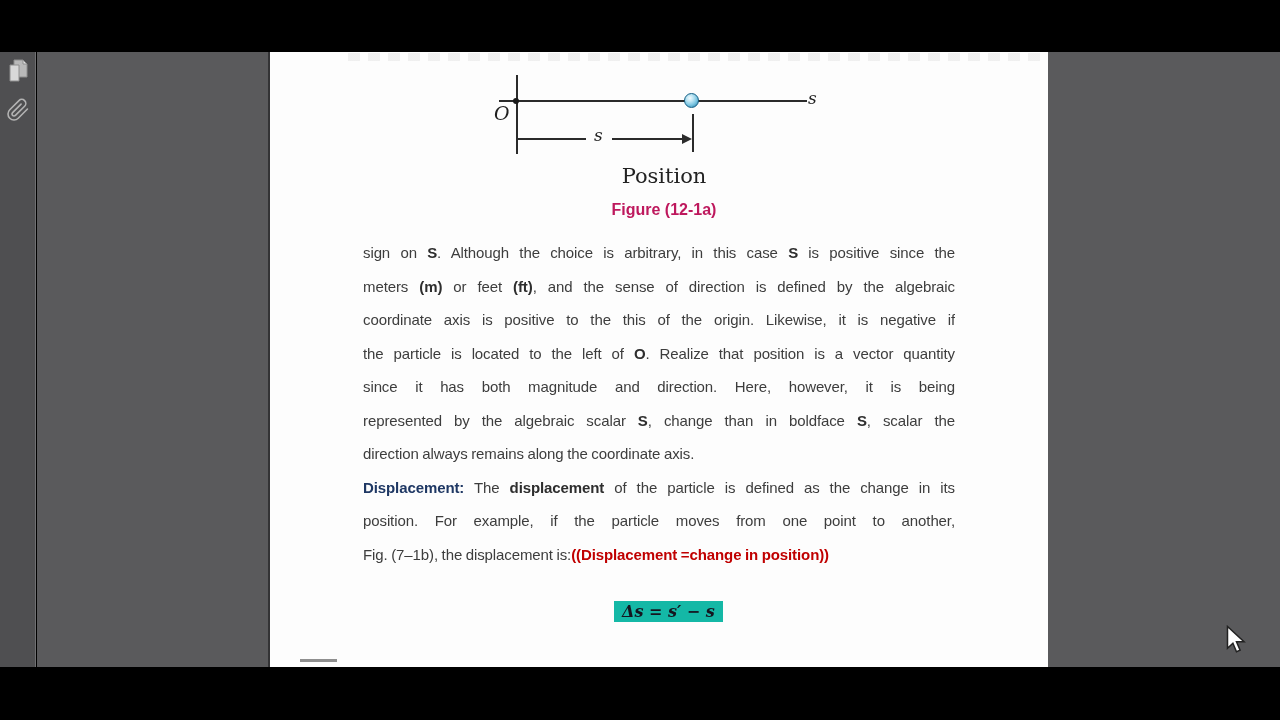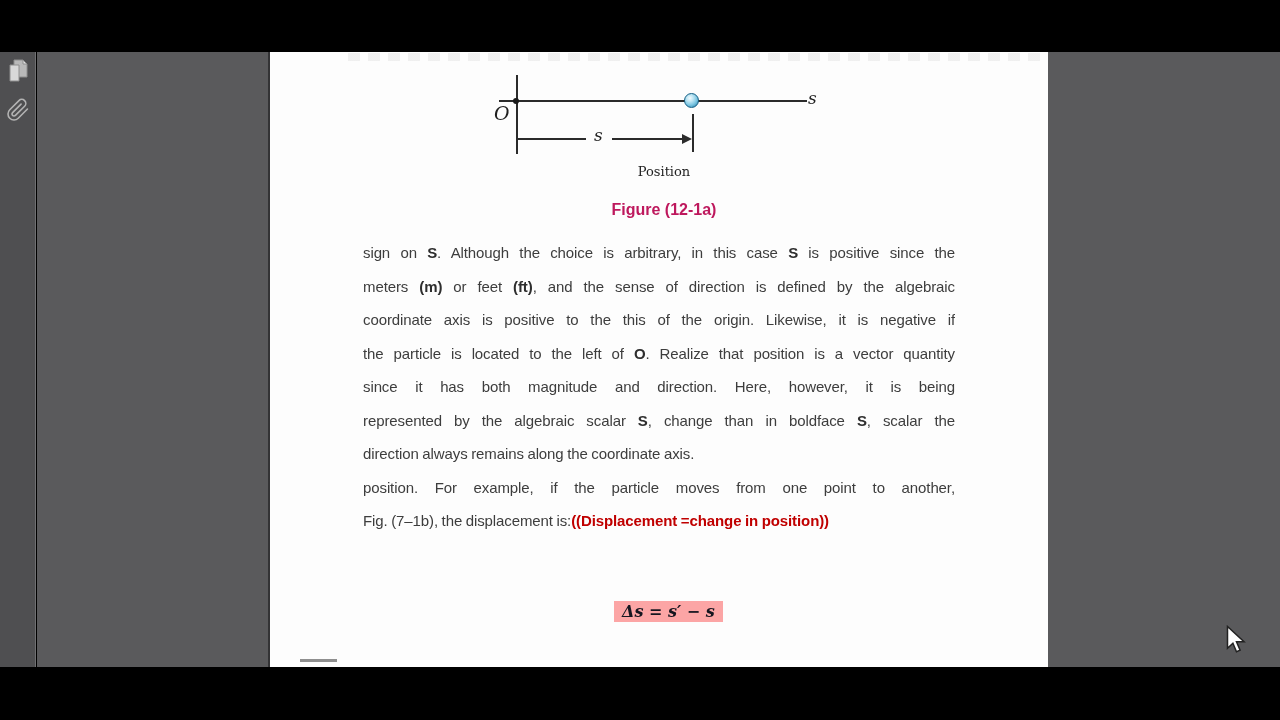--- a/index.html
+++ b/index.html
@@ -32,35 +32,35 @@
     border-left:10px solid #2b2b2b;border-top:5px solid transparent;border-bottom:5px solid transparent;}
   .origin-dot{position:absolute;left:243px;top:46px;width:6px;height:6px;border-radius:50%;background:#1a1a1a;}
   .ball{position:absolute;left:414px;top:41px;width:15px;height:15px;border-radius:50%;
     background:radial-gradient(circle at 38% 32%, #f4fbfe 0%, #bfe6f4 28%, #7cc6e2 58%, #3c92b8 85%, #1d6e96 100%);
     border:1px solid #145f85;}
   .flabel{position:absolute;font-family:"DejaVu Serif","Liberation Serif",serif;font-style:italic;color:#1f1f1f;}
   .lab-O{left:224px;top:50px;font-size:19px;}
   .lab-s-axis{left:538px;top:36px;font-size:17px;}
   .lab-s-dim{left:324px;top:73px;font-size:17px;}
   .caption{position:absolute;left:294px;top:112px;width:200px;text-align:center;
-    font-family:"DejaVu Serif","Liberation Serif",serif;font-size:13px;color:#222;}
+    font-family:"DejaVu Serif","Liberation Serif",serif;font-size:21px;color:#222;}
   .figtitle{position:absolute;left:294px;top:149px;width:200px;text-align:center;
     font-weight:bold;font-size:16px;color:#be185d;}
 
   
   .text-block{position:absolute;left:93px;top:184px;width:592px;font-size:15px;
     letter-spacing:-0.1px;word-spacing:-0.5px;color:#3d3d3d;}
   .tl{height:33.5px;line-height:33.5px;overflow:hidden;text-align:justify;}
   .tl.just::after{content:"";display:inline-block;width:100%;height:0;}
   .seg-b{font-weight:bold;color:#2e2e2e;}
   .seg-navy{font-weight:bold;color:#1f3864;}
   .seg-red{font-weight:bold;color:#c00000;}
 
   
-  .equation{position:absolute;left:344px;top:549px;background:#fca5a5;padding:1px 8px;
+  .equation{position:absolute;left:344px;top:549px;background:#14b8a6;padding:1px 8px;
     font-family:"DejaVu Serif","Liberation Serif",serif;font-style:italic;font-weight:bold;
     font-size:16px;color:#15151f;}
 
   .footer-mark{position:absolute;left:30px;top:607px;width:37px;height:3px;background:#8f8f8f;}
 
   .cursor{position:absolute;left:1226px;top:625px;}
 </style>
 </head>
 <body>
 
@@ -106,20 +106,21 @@
     </div>
 
     <div class="text-block">
         <div class="tl just"><span>sign on </span><span class="seg-b">S</span><span>. Although the choice is arbitrary, in this case </span><span class="seg-b">S</span><span> is positive since the</span></div>
         <div class="tl just"><span>meters </span><span class="seg-b">(m)</span><span> or feet </span><span class="seg-b">(ft)</span><span>, and the sense of direction is defined by the algebraic</span></div>
         <div class="tl just"><span>coordinate axis is positive to the this of the origin. Likewise, it is negative if</span></div>
         <div class="tl just"><span>the particle is located to the left of </span><span class="seg-b">O</span><span>. Realize that position is a vector quantity</span></div>
         <div class="tl just"><span>since it has both magnitude and direction. Here, however, it is being</span></div>
         <div class="tl just"><span>represented by the algebraic scalar </span><span class="seg-b">S</span><span>, change than in boldface </span><span class="seg-b">S</span><span>, scalar the</span></div>
         <div class="tl"><span>direction always remains along the coordinate axis.</span></div>
+        <div class="tl just"><span class="seg-navy">Displacement:</span><span> The </span><span class="seg-b">displacement</span><span> of the particle is defined as the change in its</span></div>
         <div class="tl just"><span>position. For example, if the particle moves from one point to another,</span></div>
         <div class="tl"><span>Fig. (7–1b), the displacement is:</span><span class="seg-red">((Displacement =change in position))</span></div>
       </div>
 
     <span class="equation"><span>Δs = s′ − s</span></span>
 
     <div class="footer-mark"></div>
   </div>
 
   <div class="cursor">

